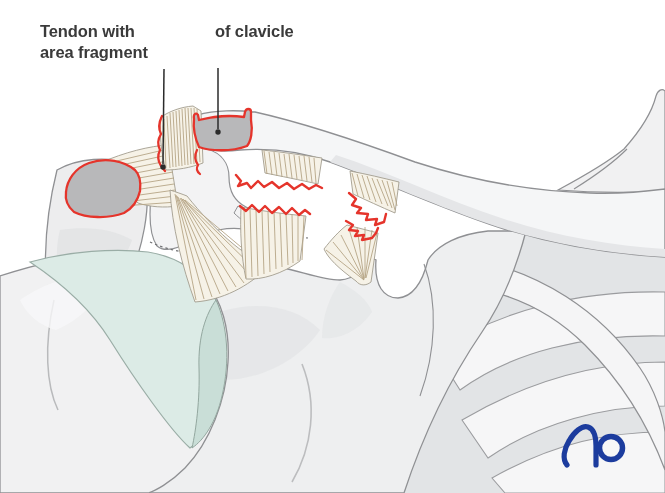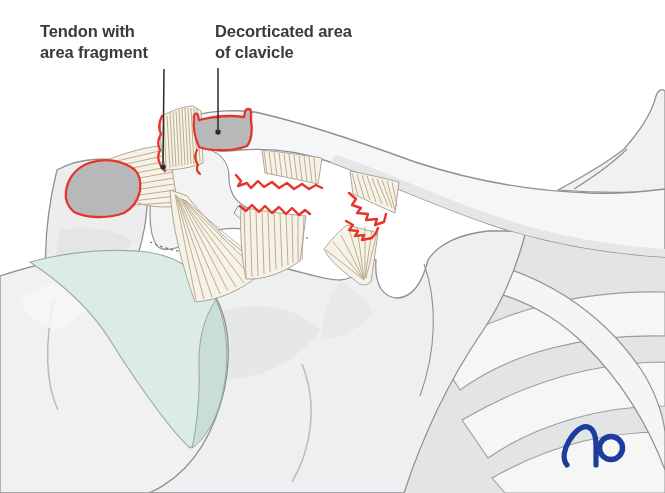--- a/index.html
+++ b/index.html
@@ -122,17 +122,16 @@
     <path d="M567,465 C562,459 564,449 569,441 C574,432 582,425 588,427 C594,429 596,437 596,446 L596,465" fill="none" stroke="#1c3c9e" stroke-width="5.2" stroke-linecap="round"></path>
     <circle cx="611" cy="448" r="11.5" fill="none" stroke="#1c3c9e" stroke-width="5.5"></circle>
   </g>
 </svg>
 
 <div class="fig-label" id="label-tendon">
   <span>Tendon with</span>
   <span>area fragment</span>
 </div>
 <div class="fig-label" id="label-decorticated">
-  <span>Decorticated area</span>
   <span>of clavicle</span>
 </div>
 
 </div>
 
 </body></html>

